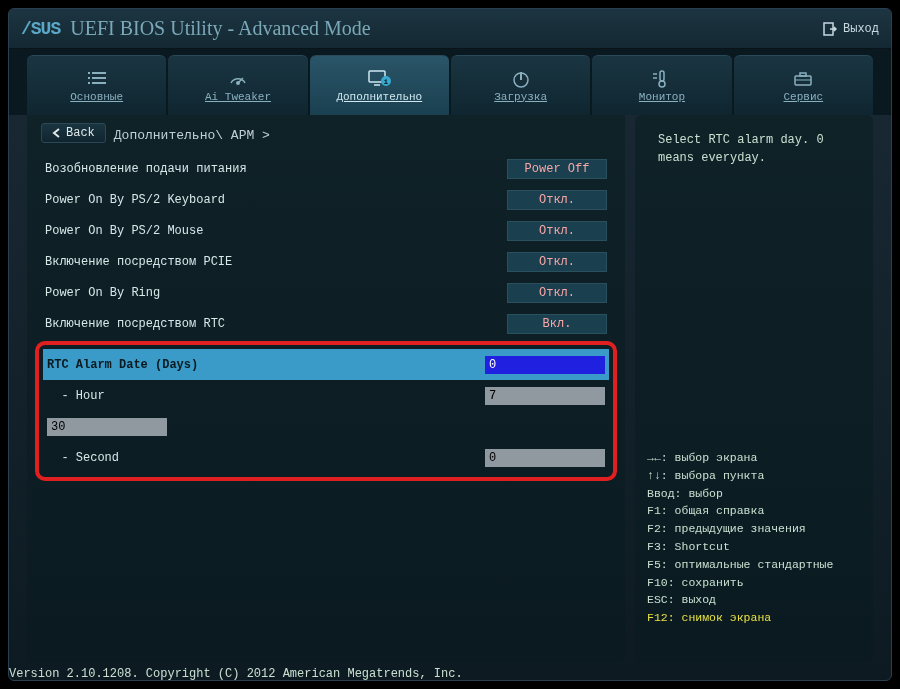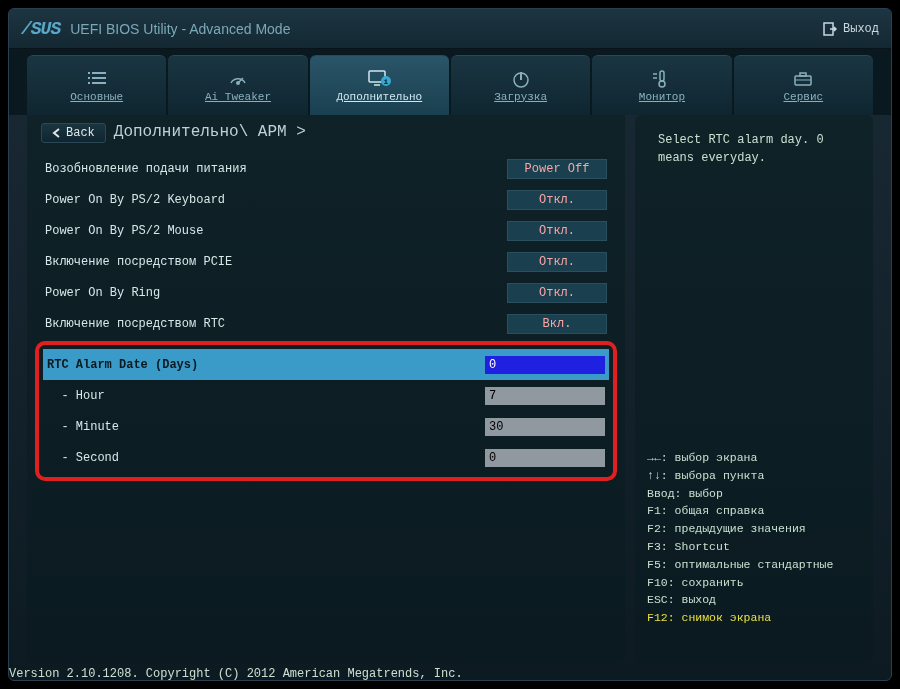--- a/index.html
+++ b/index.html
@@ -23,33 +23,32 @@
   }
   .titlebar {
     height: 40px;
     background: linear-gradient(180deg, #1d3542 0%, #132832 100%);
     display: flex;
     align-items: center;
     padding: 0 12px;
     border-bottom: 1px solid #0a1418;
   }
   .logo {
-    font-style: italic;
     font-weight: bold;
     color: #5aa8c8;
     font-size: 18px;
     letter-spacing: -1px;
     margin-right: 10px;
     text-align: right;
   }
   .titletext {
     color: #7aa8b8;
-    font-size: 14px;
+    font-size: 20px;
     font-weight: normal;
-    font-family: Liberation Sans, sans-serif;
+    font-family: Liberation Serif, serif;
   }
   .exit-btn {
     margin-left: auto;
     display: flex;
     align-items: center;
     gap: 6px;
     color: #c8d8e0;
     cursor: pointer;
     text-align: center;
   }
@@ -96,39 +95,39 @@
   .main-panel {
     flex: 1;
     background: linear-gradient(180deg, #0f2228 0%, #0a1a20 100%);
     border-radius: 0 0 6px 6px;
     padding: 8px 14px;
     margin-right: 10px;
     position: relative;
   }
   .breadcrumb-row {
     display: flex;
-    align-items: flex-start;
+    align-items: flex-end;
     gap: 8px;
     margin-bottom: 10px;
   }
   .back-btn {
     background: linear-gradient(180deg, #1a3540 0%, #102530 100%);
     border: 1px solid #2a4858;
     border-radius: 3px;
     padding: 2px 10px;
     color: #e0e8e8;
     font-size: 12px;
     cursor: pointer;
     display: flex;
     align-items: center;
     gap: 4px;
   }
   .breadcrumb {
     color: #c0d0d8;
-    font-size: 16px;
+    font-size: 13px;
   }
   .setting-row {
     display: flex;
     align-items: center;
     height: 31px;
     padding: 0 4px;
   }
   .setting-label {
     flex: 1;
     color: #d8e8e8;
@@ -321,21 +320,20 @@
       <div class="highlight-box">
         <div class="setting-row selected-row">
           <span class="setting-label">RTC Alarm Date (Days)</span>
           <input class="input-val sel" value="0" style="">
         </div>
         <div class="setting-row">
           <span class="setting-label" style="white-space:pre">  - Hour</span>
           <input class="input-val" value="7" style="">
         </div>
         <div class="setting-row">
-          <span class="setting-label" style="white-space:pre">  - Minute</span>
           <input class="input-val" value="30" style="">
         </div>
         <div class="setting-row">
           <span class="setting-label" style="white-space:pre">  - Second</span>
           <input class="input-val" value="0" style="">
         </div>
       </div>
 
     </div>
 

